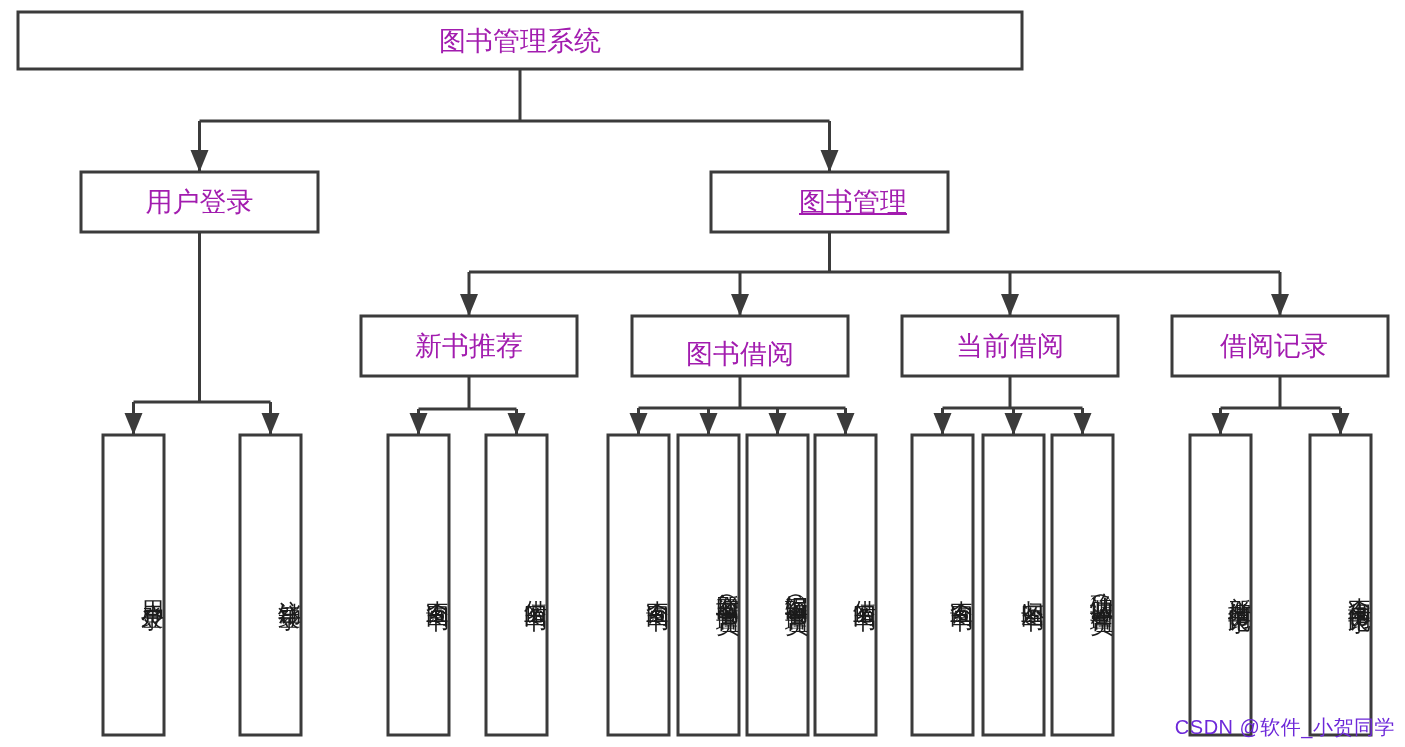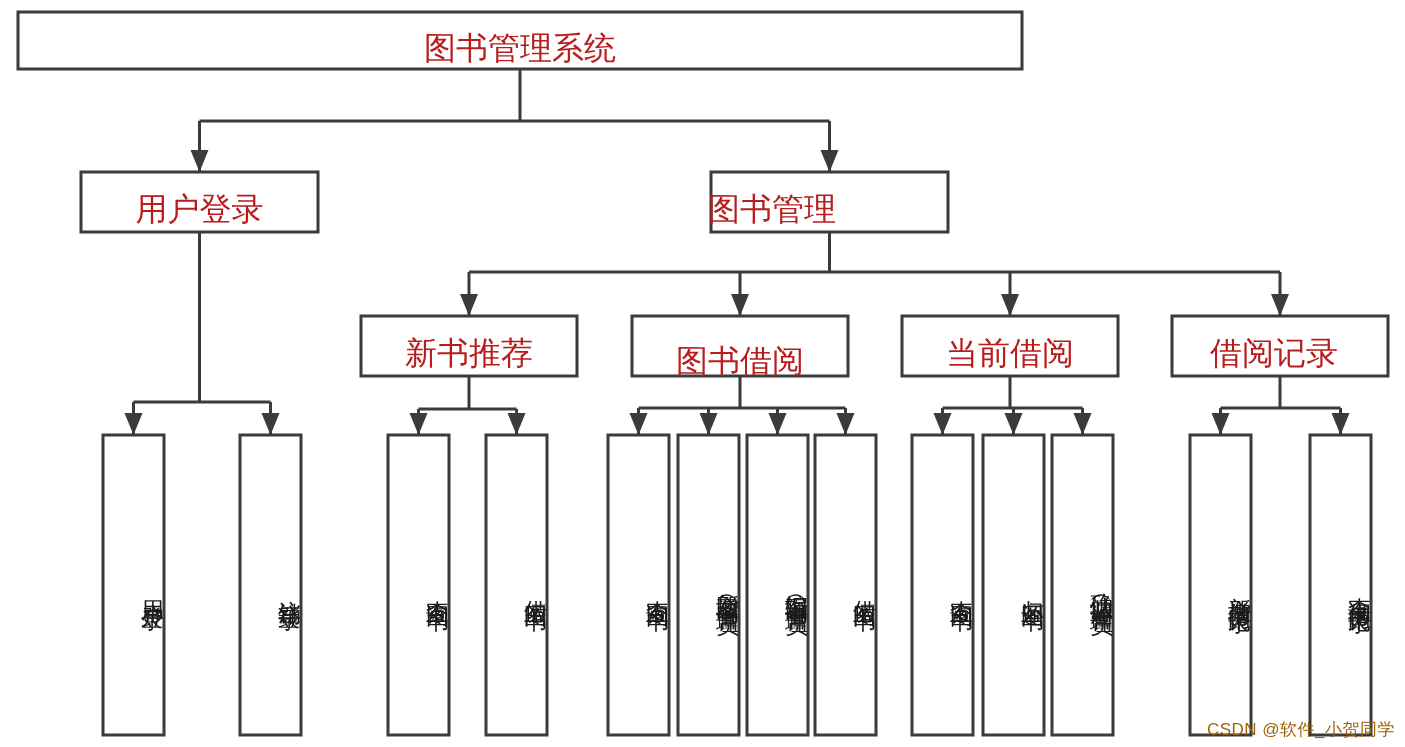--- a/index.html
+++ b/index.html
@@ -24,31 +24,30 @@
     letter-spacing:3px;
     color:#1b1b1b;
     white-space:nowrap;
     pointer-events:none;
   }
   .htext-wrap{
     position:absolute;
     display:flex;
     align-items:center;
     justify-content:center;
-    font-size:32px;
-    color:#b91c1c;
+    font-size:27px;
+    color:#a21caf;
     white-space:nowrap;
     pointer-events:none;
-    margin-top:8px;
   }
   #watermark{
     position:absolute;
     right:10px;bottom:6px;
-    font-size:17px;
-    color:#a16207;
+    font-size:20px;
+    color:#6d28d9;
     letter-spacing:0.5px;
     white-space:nowrap;
     margin-left:44px;
   }
 </style>
 </head>
 <body>
 
 <svg id="diagram" viewBox="0 0 1405 747" width="1405" height="747" xmlns="http://www.w3.org/2000/svg">
   <g id="edges-layer">
@@ -125,21 +124,21 @@
       <rect x="983" y="435" width="61" height="300" class="node-rect"></rect>
       <rect x="1052" y="435" width="61" height="300" class="node-rect"></rect>
       <rect x="1190" y="435" width="61" height="300" class="node-rect"></rect>
       <rect x="1310" y="435" width="61" height="300" class="node-rect"></rect>
     </g>
 </svg>
 
 <div id="labels-layer">
     <div class="htext-wrap" style="left: 18px; top: 12px; width: 1004px; height: 57px;">图书管理系统</div>
     <div class="htext-wrap" style="left: 81px; top: 172px; width: 237px; height: 60px;">用户登录</div>
-    <div class="htext-wrap" style="left: 671px; top: 172px; width: 202px; height: 60px;">图书管理</div>
+    <div class="htext-wrap" style="left: 752px; top: 172px; width: 202px; height: 60px; text-decoration: underline;">图书管理</div>
     <div class="htext-wrap" style="left: 361px; top: 316px; width: 216px; height: 60px;">新书推荐</div>
     <div class="htext-wrap" style="left: 632px; top: 316px; width: 216px; height: 76px;">图书借阅</div>
     <div class="htext-wrap" style="left: 902px; top: 316px; width: 216px; height: 60px; text-align: center;">当前借阅</div>
     <div class="htext-wrap" style="left: 1172px; top: 316px; width: 204px; height: 60px;">借阅记录</div>
     <div class="vtext-wrap" style="left: 103px; top: 445px; width: 61px; height: 286px;">用户登录</div>
     <div class="vtext-wrap" style="left: 240px; top: 445px; width: 61px; height: 286px;">注销登录</div>
     <div class="vtext-wrap" style="left: 388px; top: 445px; width: 61px; height: 286px;">查询图书</div>
     <div class="vtext-wrap" style="left: 486px; top: 445px; width: 61px; height: 286px;">借阅图书</div>
     <div class="vtext-wrap" style="left: 608px; top: 445px; width: 61px; height: 286px;">查询图书</div>
     <div class="vtext-wrap" style="left: 678px; top: 445px; width: 61px; height: 286px;">新增图书（管理员）</div>

